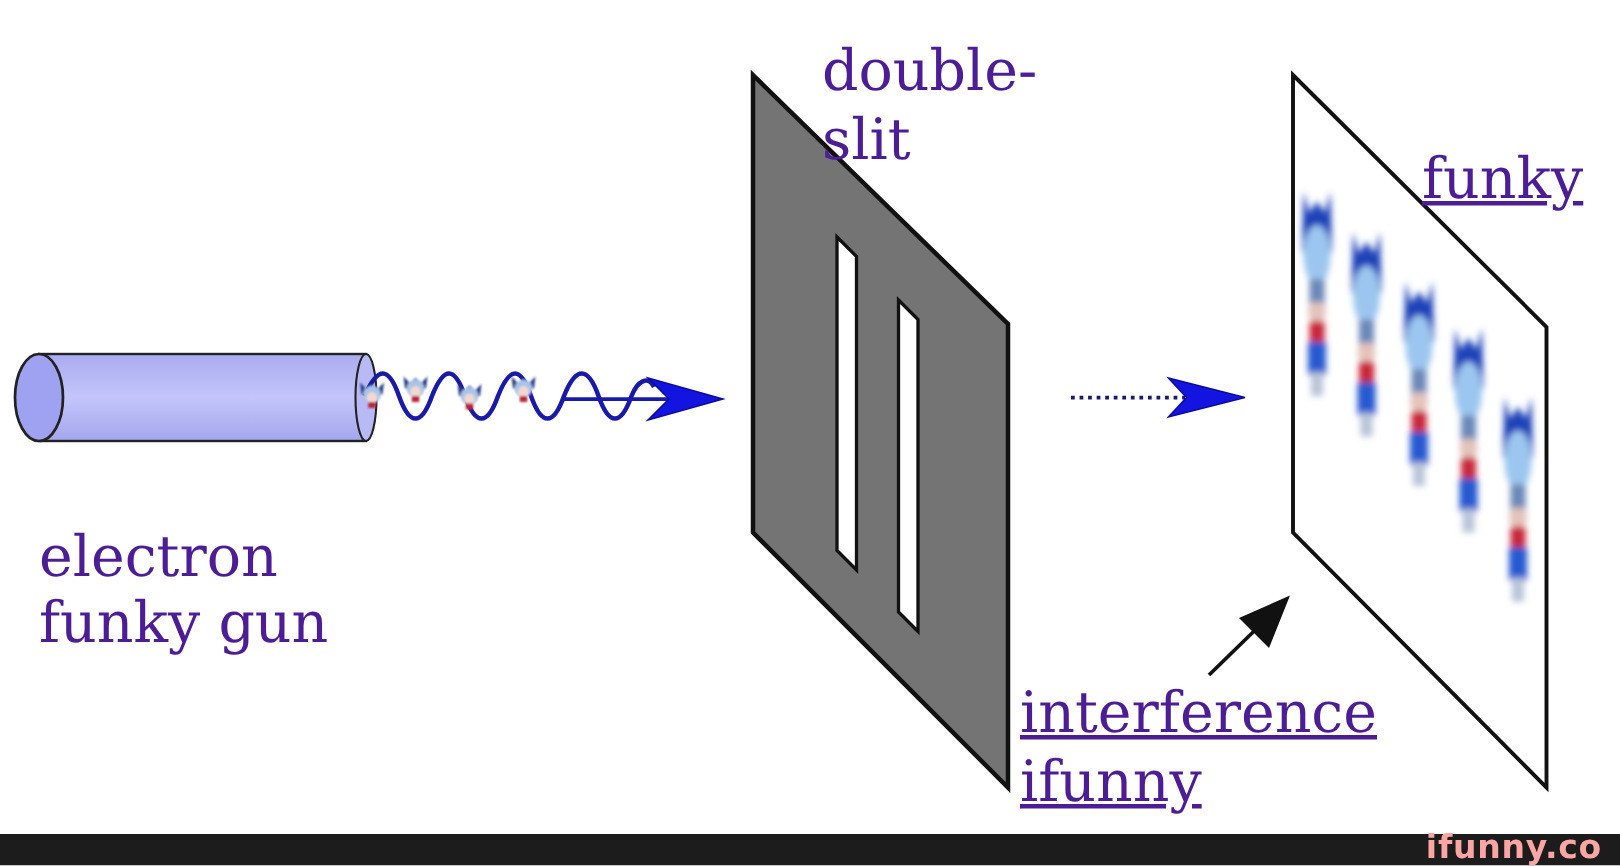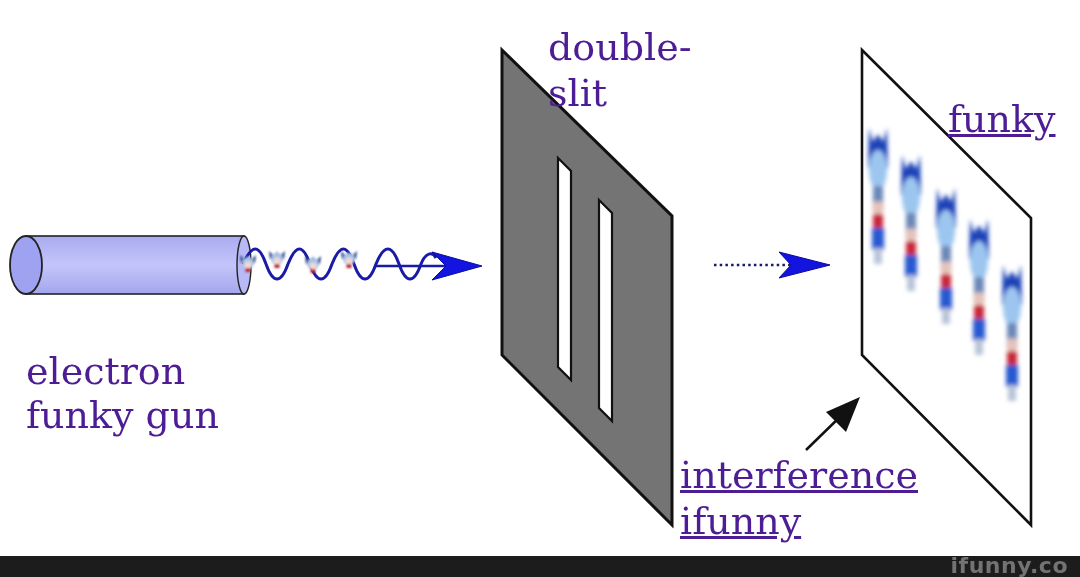--- a/index.html
+++ b/index.html
@@ -1,20 +1,20 @@
 <!DOCTYPE html>
 <html><head>
 <meta charset="utf-8">
 <style>
   html,body{margin:0;padding:0;background:#ffffff;}
   body{width:1080px;height:577px;position:relative;overflow:hidden;font-family:"DejaVu Serif","Liberation Serif",serif;}
   .stage{position:absolute;left:0;top:0;width:1080px;height:577px;}
   .label{position:absolute;color:#4c1d95;font-family:"DejaVu Serif","Liberation Serif",serif;font-size:38px;line-height:44px;text-align:left;white-space:nowrap;}
   .footer{position:absolute;left:0;top:556px;width:1080px;height:21px;background:#1c1c1c;}
-  .brand{position:absolute;right:12px;top:-3px;color:#737373;font-family:"DejaVu Sans","Liberation Sans",sans-serif;font-weight:bold;font-size:22px;letter-spacing:0.5px;}
+  .brand{position:absolute;right:12px;top:-3px;color:#fca5a5;font-family:"DejaVu Sans","Liberation Sans",sans-serif;font-weight:bold;font-size:22px;letter-spacing:0.5px;}
 </style>
 </head>
 <body>
 
 <div class="stage">
   <svg width="1080" height="577" viewBox="0 0 1080 577" style="position:absolute;left:0;top:0">
     <defs>
       <linearGradient id="gunGrad" x1="0" y1="0" x2="0" y2="1">
         <stop offset="0" stop-color="#a9abf0"></stop>
         <stop offset="0.5" stop-color="#c3c5fa"></stop>

